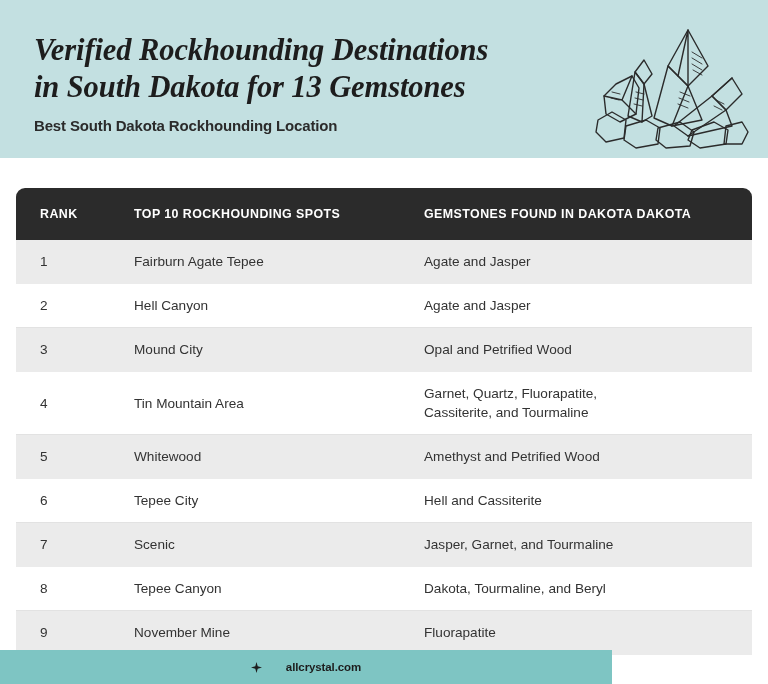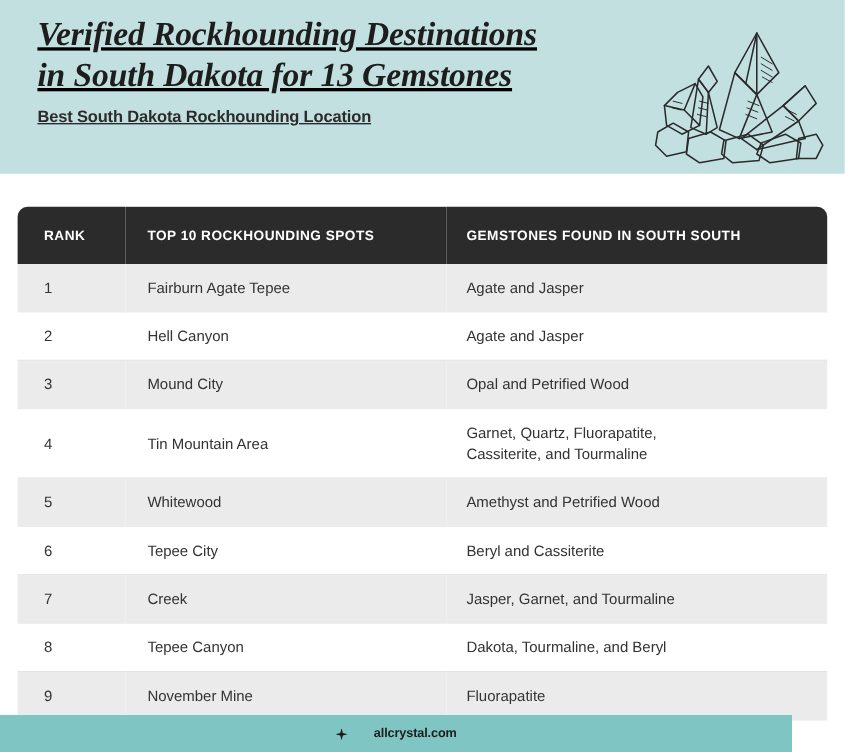--- a/index.html
+++ b/index.html
@@ -26,23 +26,22 @@
     top: 0;
     width: 768px;
     height: 158px;
     background: #c3e0e1;
     overflow: hidden;
   }
 
   .banner-text {
     position: absolute;
     left: 34px;
-    top: 13px;
+    top: 32px;
     width: 560px;
-    text-decoration: underline;
   }
 
   .title {
     font-family: "Liberation Serif", "DejaVu Serif", serif;
     font-style: italic;
     font-weight: bold;
     font-size: 30.5px;
     line-height: 37px;
     color: #1d1d1d;
     letter-spacing: -0.1px;
@@ -118,21 +117,21 @@
   .cell-spot { padding-left: 20px; }
   .cell-gem  { padding-left: 18px; white-space: pre-line; }
 
   .row-h { height: 38px; }
 
   
   .footer {
     position: absolute;
     left: 0;
     bottom: 0;
-    width: 720px;
+    width: 612px;
     height: 34px;
     background: #7ec5c3;
     display: flex;
     align-items: center;
     justify-content: center;
     gap: 24px;
   }
 
   .footer-star {
     display: inline-block;
@@ -198,21 +197,21 @@
       </svg>
     </div>
   </div>
 
   <div class="table-wrap">
     <table class="tbl">
       <thead>
         <tr>
           <th class="col-rank">RANK</th>
           <th class="col-spot">TOP 10 ROCKHOUNDING SPOTS</th>
-          <th class="col-gem">GEMSTONES FOUND IN SOUTH SOUTH</th>
+          <th class="col-gem">GEMSTONES FOUND IN DAKOTA DAKOTA</th>
         </tr>
       </thead>
       <tbody>
         <tr class="alt row-h">
           <td class="cell-rank">1</td>
           <td class="cell-spot">Fairburn Agate Tepee</td>
           <td class="cell-gem">Agate and Jasper</td>
         </tr>
         <tr class="row-h">
           <td class="cell-rank">2</td>
@@ -231,25 +230,25 @@
 Cassiterite, and Tourmaline</td>
         </tr>
         <tr class="alt row-h">
           <td class="cell-rank">5</td>
           <td class="cell-spot">Whitewood</td>
           <td class="cell-gem">Amethyst and Petrified Wood</td>
         </tr>
         <tr class="row-h">
           <td class="cell-rank">6</td>
           <td class="cell-spot">Tepee City</td>
-          <td class="cell-gem">Beryl and Cassiterite</td>
+          <td class="cell-gem">Hell and Cassiterite</td>
         </tr>
         <tr class="alt row-h">
           <td class="cell-rank">7</td>
-          <td class="cell-spot">Creek</td>
+          <td class="cell-spot">Scenic</td>
           <td class="cell-gem">Jasper, Garnet, and Tourmaline</td>
         </tr>
         <tr class="row-h">
           <td class="cell-rank">8</td>
           <td class="cell-spot">Tepee Canyon</td>
           <td class="cell-gem">Dakota, Tourmaline, and Beryl</td>
         </tr>
         <tr class="alt row-h">
           <td class="cell-rank">9</td>
           <td class="cell-spot">November Mine</td>

